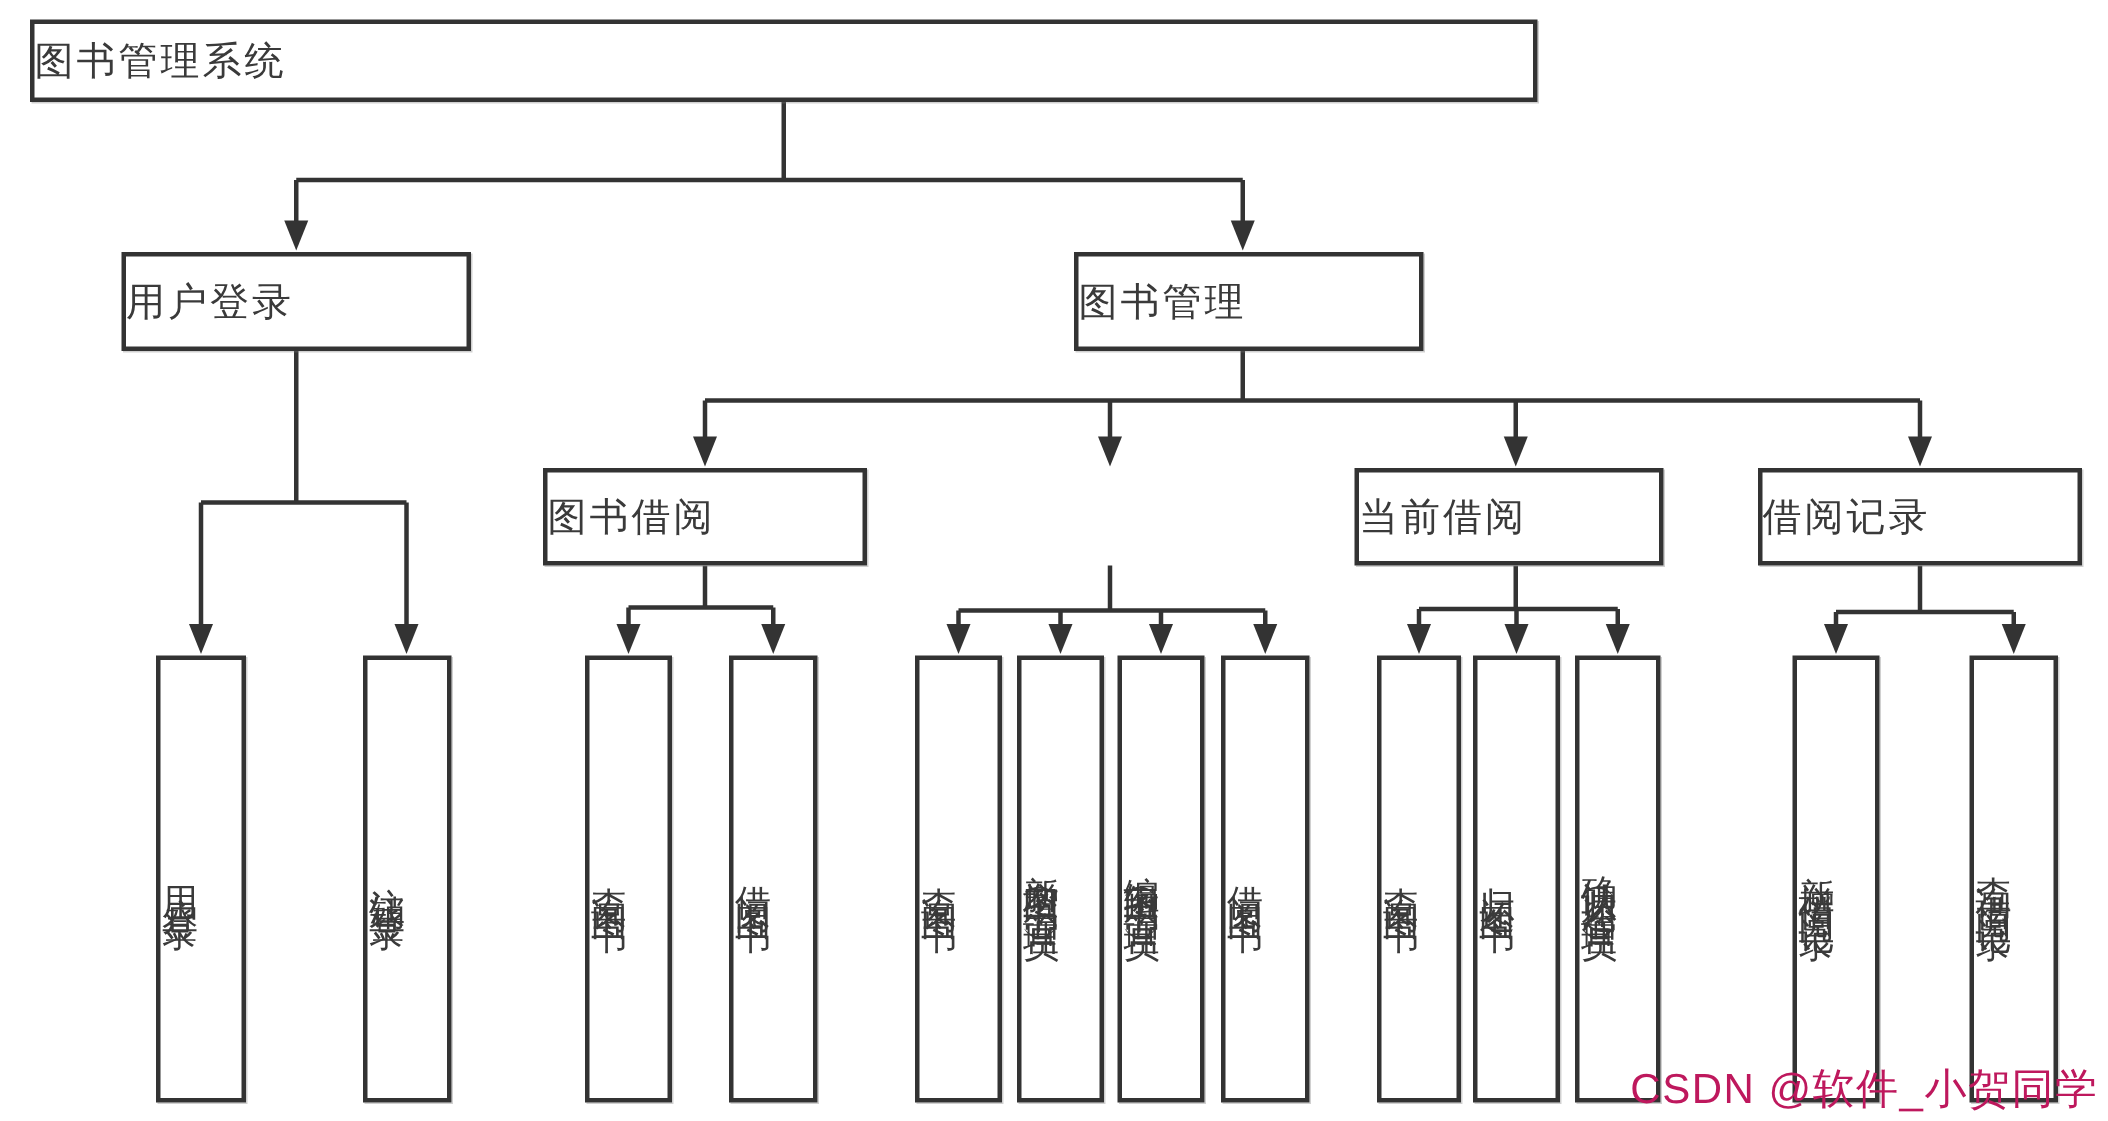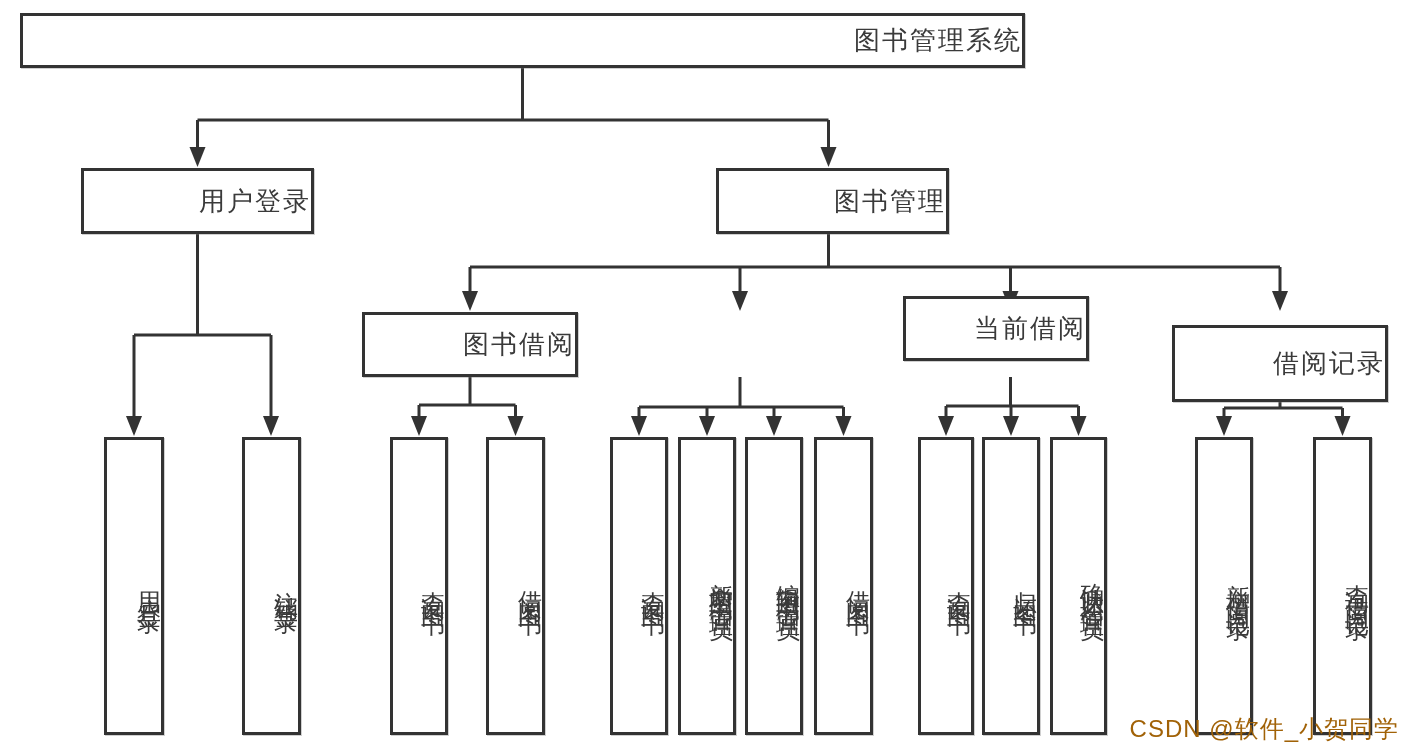--- a/index.html
+++ b/index.html
@@ -13,21 +13,21 @@
   .wires{position:absolute;left:0;top:0;z-index:1;}
   .wire{stroke:#333333;stroke-width:3;fill:none;}
   .arrow{fill:#333333;stroke:none;}
   .box{
     position:absolute;
     box-sizing:border-box;
     border:3px solid #333333;
     background:#ffffff;
     display:flex;
     align-items:center;
-    justify-content:flex-end;
+    justify-content:flex-start;
     z-index:2;
     box-shadow:1px 1px 0 rgba(120,120,120,0.35);
   }
   .box .hlabel{
     font-size:26px;
     color:#3a3a3a;
     letter-spacing:2px;
     white-space:nowrap;
   }
   .box .vlabel{
@@ -37,22 +37,22 @@
     color:#3a3a3a;
     letter-spacing:7px;
     line-height:1;
     white-space:nowrap;
   }
   .watermark{
     position:absolute;
     right:6px;
     bottom:2px;
     z-index:3;
-    font-size:24px;
-    color:#a16207;
+    font-size:28px;
+    color:#be185d;
     letter-spacing:1px;
     white-space:nowrap;
   }
 </style>
 </head>
 <body>
 
 <div class="canvas">
 
   <svg class="wires" width="1405" height="747" viewBox="0 0 1405 747">
@@ -124,24 +124,24 @@
   <div class="box" style="left:81px;top:168px;width:233px;height:66px">
     <span class="hlabel">用户登录</span>
   </div>
   <div class="box" style="left:716px;top:168px;width:233px;height:66px">
     <span class="hlabel">图书管理</span>
   </div>
 
   <div class="box" style="left:362px;top:312px;width:216px;height:65px">
     <span class="hlabel">图书借阅</span>
   </div>
-  <div class="box" style="left:903px;top:296px;width:186px;height:65px">
+  <div class="box" style="left:903px;top:312px;width:206px;height:65px">
     <span class="hlabel">当前借阅</span>
   </div>
-  <div class="box" style="left:1172px;top:325px;width:216px;height:77px">
+  <div class="box" style="left:1172px;top:312px;width:216px;height:65px">
     <span class="hlabel">借阅记录</span>
   </div>
 
   <div class="box" style="left:104px;top:437px;width:60px;height:298px">
     <span class="vlabel">用户登录</span>
   </div>
   <div class="box" style="left:242px;top:437px;width:59px;height:298px">
     <span class="vlabel">注销登录</span>
   </div>
 

